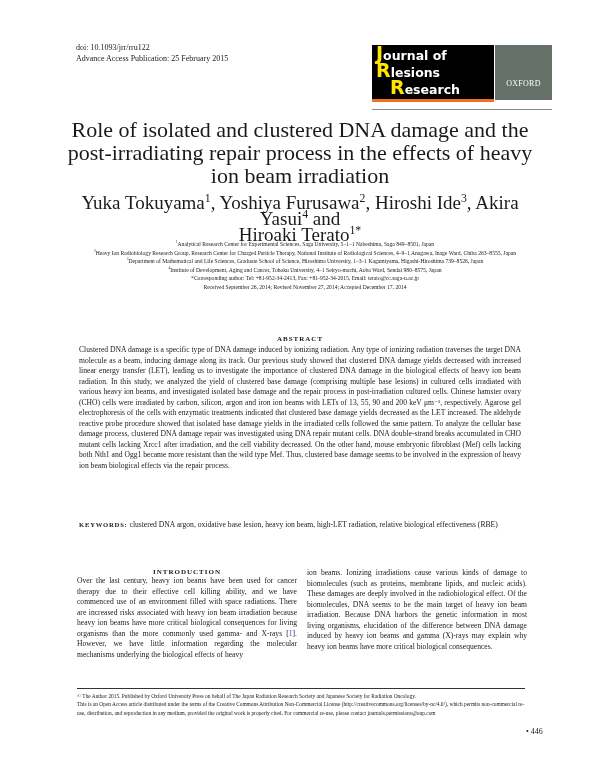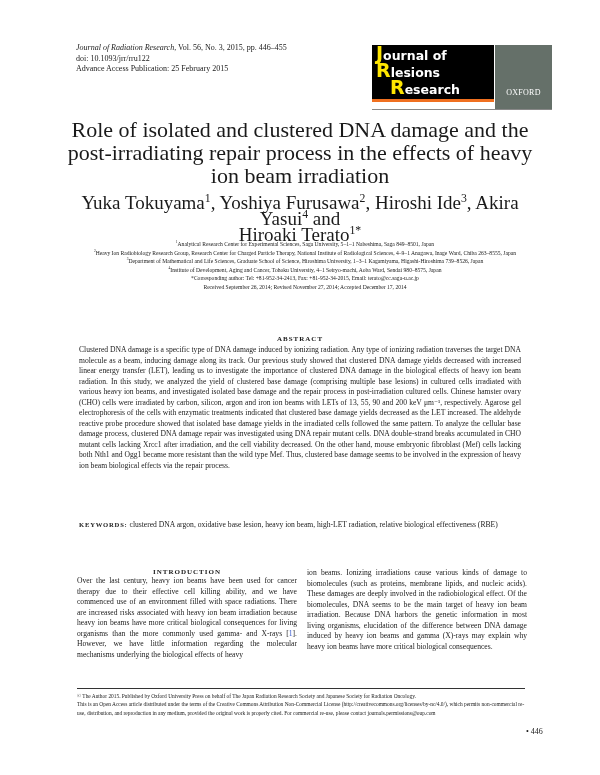--- a/index.html
+++ b/index.html
@@ -3,21 +3,21 @@
 <meta charset="utf-8">
 <style>
   html,body{margin:0;padding:0;background:#fff;}
   body{width:600px;height:775px;position:relative;overflow:hidden;font-family:"Liberation Serif","DejaVu Serif",serif;color:#1a1a1a;}
   .abs{position:absolute;}
   .meta{left:76px;top:43px;font-size:8px;line-height:10.5px;}
   .meta i{font-style:italic;}
   .logo{left:372px;top:45px;width:122px;height:57px;background:#000000;border-bottom:3px solid #f07020;box-sizing:border-box;font-family:"DejaVu Sans","Liberation Sans",sans-serif;color:#fff;font-weight:bold;font-size:12.5px;line-height:15px;}
   .logo .big{color:#ffe600;font-size:19px;}
   .logo .l{position:absolute;left:4px;}
-  .oxford{left:495px;top:45px;width:57px;height:64px;background:#657069;color:#fff;font-size:8px;letter-spacing:.3px;text-align:center;display:flex;align-items:flex-end;justify-content:center;padding-bottom:12px;box-sizing:border-box;}
+  .oxford{left:495px;top:45px;width:57px;height:55px;background:#657069;color:#fff;font-size:8px;letter-spacing:.3px;text-align:center;display:flex;align-items:flex-end;justify-content:center;padding-bottom:12px;box-sizing:border-box;}
   .rule{left:372px;top:109px;width:180px;height:1px;background:#888;}
   .title{left:60px;top:118px;width:480px;text-align:center;font-size:22px;line-height:23px;}
   .authors{left:60px;top:195px;width:480px;text-align:center;font-size:19px;line-height:16px;}
   sup{font-size:.62em;line-height:0;}
   .affil{left:70px;top:240px;width:470px;text-align:center;font-size:5.6px;line-height:8.6px;}
   .abh{left:60px;top:335px;width:480px;text-align:center;font-size:7px;font-weight:bold;letter-spacing:1px;}
   .abstract{left:79px;top:345px;width:442px;font-size:7.6px;line-height:10.5px;text-align:justify;}
   .kw{left:79px;top:520px;width:442px;font-size:7.6px;line-height:10.5px;text-align:justify;}
   .kw b{font-size:6.6px;letter-spacing:.8px;}
   .introh{left:77px;top:568px;width:220px;text-align:center;font-size:7px;font-weight:bold;letter-spacing:1px;}
@@ -26,21 +26,20 @@
   .col2{left:307px;top:568px;}
   .cite{color:#3355cc;}
   .frule{left:77px;top:688px;width:448px;height:1px;background:#333;}
   .foot{left:77px;top:692px;width:448px;font-size:5.4px;line-height:8.3px;}
   .pnum{left:526px;top:727px;font-size:8px;}
 </style>
 </head>
 <body>
 
 <div class="abs meta">
-  <div><i>Journal of Radiation Research</i><span>, Vol. 56, No. 3, 2015, pp. 446–455</span></div>
   <div>doi: 10.1093/jrr/rru122</div>
   <div>Advance Access Publication: 25 February 2015</div>
 </div>
 
 <div class="abs logo">
   <div class="l" style="top:1px"><span class="big">J</span><span>ournal of</span></div>
   <div class="l" style="top:18px"><span class="big">R</span><span>lesions</span></div>
   <div class="l" style="top:35px;left:18px"><span class="big">R</span><span>esearch</span></div>
 </div>
 <div class="abs oxford">OXFORD</div>

